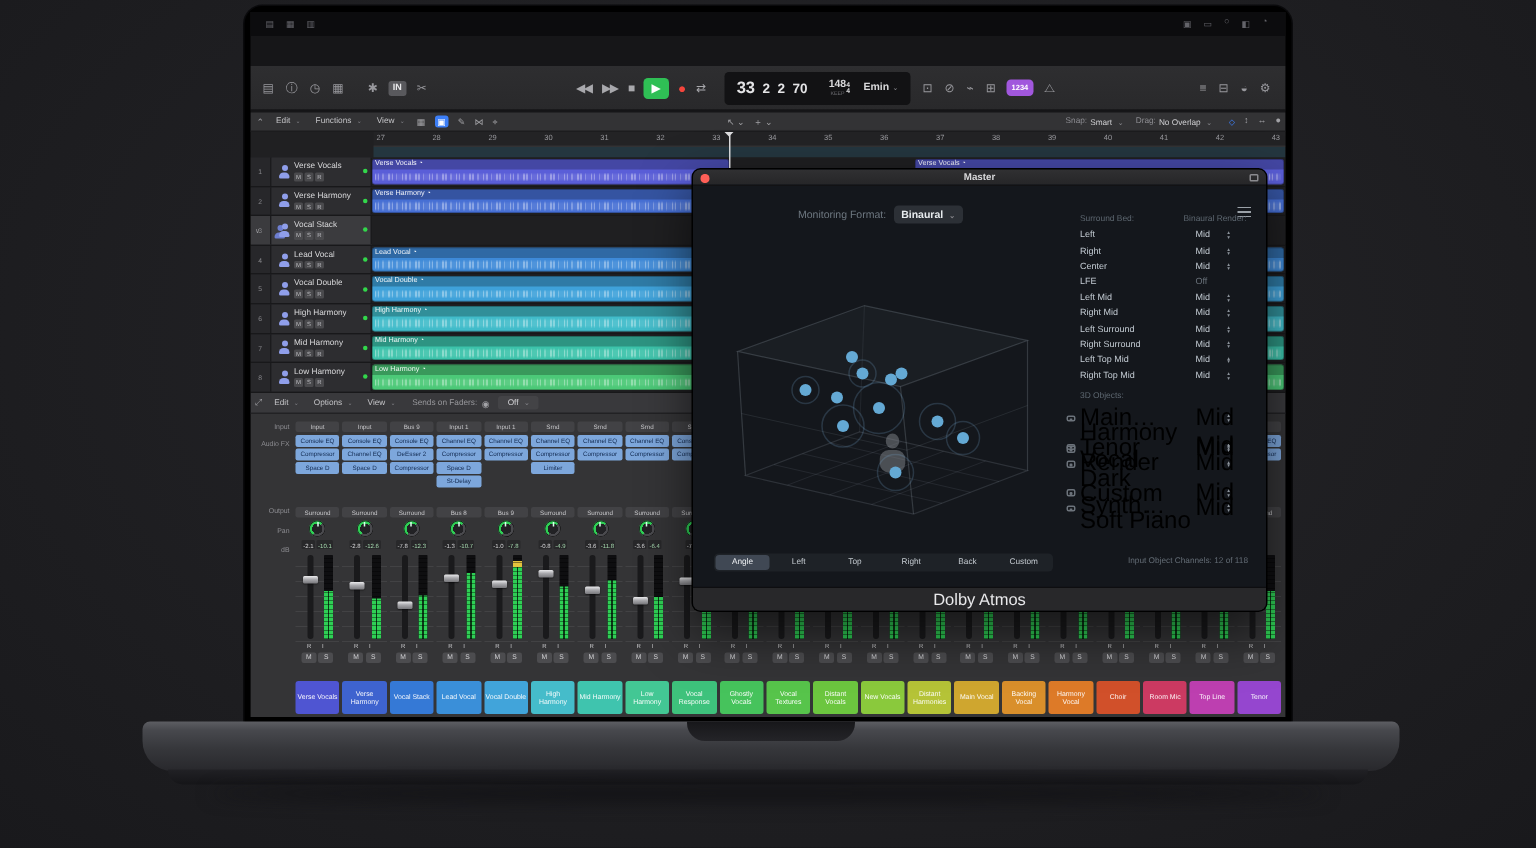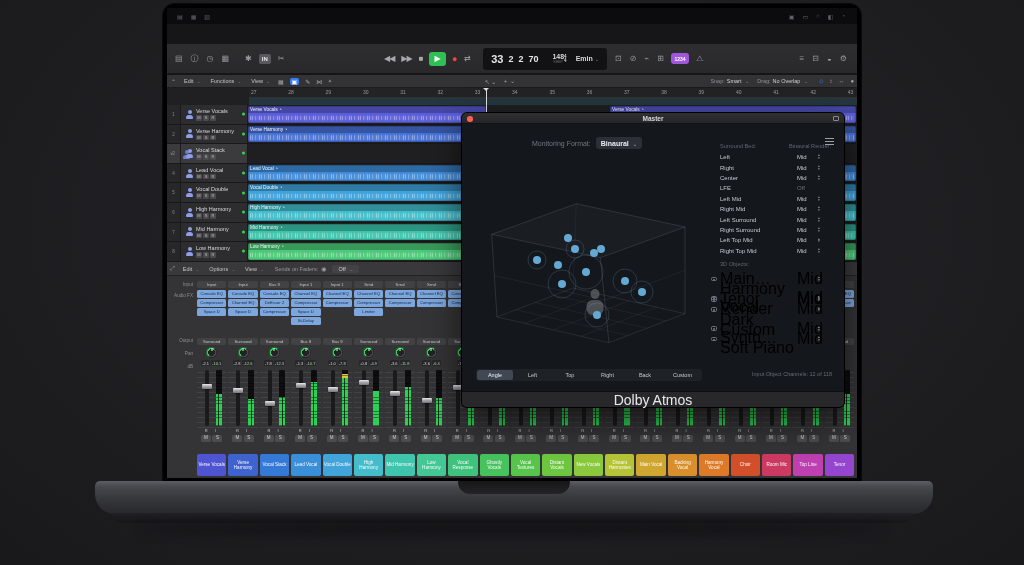--- a/index.html
+++ b/index.html
@@ -150,21 +150,21 @@
   .objrow{display:grid;grid-template-columns:9px 1fr 18px 8px;align-items:center;height:10.2px;}
   .objicon{width:6px;height:4.5px;border:0.6px solid #6c737b;border-radius:1.5px;position:relative;}
   .objicon::after{content:"";position:absolute;left:1px;top:1px;width:1.5px;height:1.5px;border-radius:50%;background:#6c737b;}
   .stepper{display:flex;flex-direction:column;align-items:center;line-height:2.8px;font-size:3.6px;color:#8d949c;}
   .viewbtns{position:absolute;left:14px;top:256px;display:flex;gap:1.5px;background:#1e2227;border-radius:3px;padding:1px;}
   .vbtn{width:36px;height:10px;border-radius:2.5px;color:#c3c9cf;font-size:5.5px;text-align:center;line-height:10px;}
   .vbtn.sel{background:#404854;color:#eef1f4;}
   .chantext{position:absolute;right:12px;top:258px;font-size:5.5px;color:#646d76;}
   .pfooter{position:absolute;left:0;bottom:0;width:382px;height:16px;background:#28282a;border-top:1px solid #0e0e10;
     border-radius:0 0 5px 5px;display:flex;align-items:center;justify-content:center;}
-  .pfooter span{font-size:14px;color:#e8e8ea;}
+  .pfooter span{font-size:11px;color:#e8e8ea;}
 </style>
 </head>
 <body>
 
 <div class="stage">
   <div class="screenframe"></div>
 
   <div class="screen">
 
     <div class="menubar">

